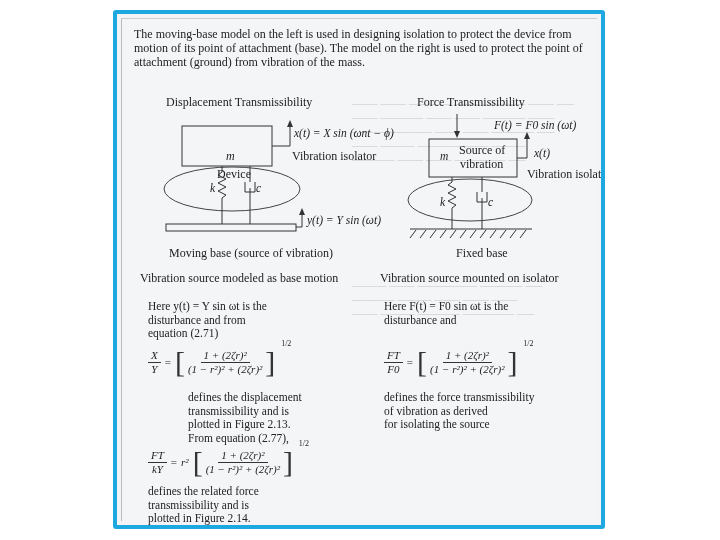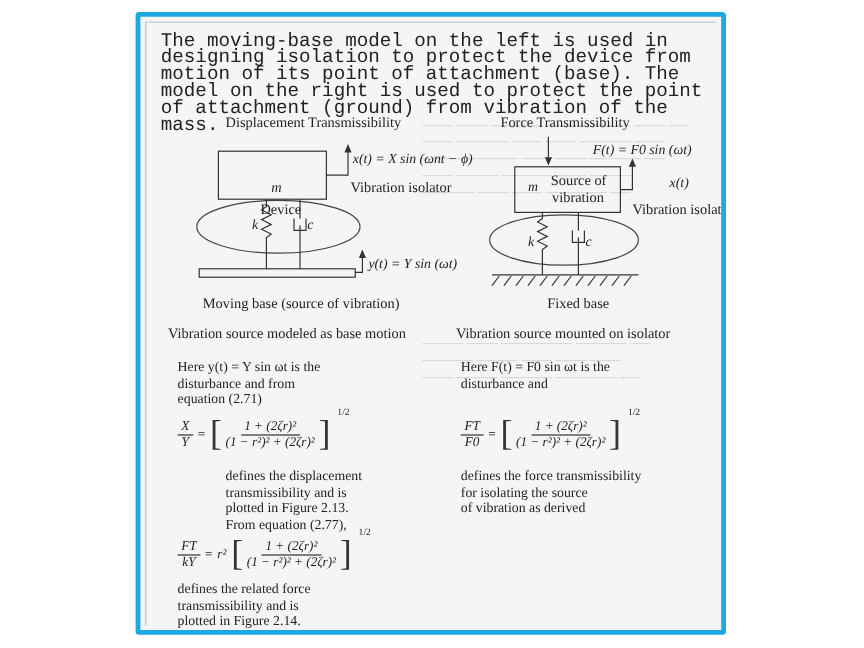--- a/index.html
+++ b/index.html
@@ -2,21 +2,21 @@
 <html><head>
 <meta charset="utf-8">
 <style>
   html, body { margin:0; padding:0; }
   body { width:720px; height:540px; background:#ffffff; position:relative; overflow:hidden;
          font-family:"Liberation Serif", "DejaVu Serif", serif; color:#2a2a2a; }
   .frame { position:absolute; left:113px; top:10px; width:484px; height:511px;
            border:4px solid #1ea8e2; border-radius:3px; background:#f3f4f6; overflow:hidden; }
   .page { position:absolute; left:4px; top:4px; right:4px; bottom:4px; background:#f4f5f7;
           border-left:1px solid #b9bcc2; border-top:1px solid #c9ccd1; }
-  .intro { position:absolute; left:12px; top:8px; width:460px; font-size:16px; line-height:14px; color:#222;font-family:Liberation Mono, monospace; }
+  .intro { position:absolute; left:12px; top:8px; width:460px; font-size:12px; line-height:14px; color:#222; }
   .h { position:absolute; font-size:12px; color:#222; }
   .cap { position:absolute; font-size:12px; color:#222; }
   .txt { position:absolute; font-size:11.5px; line-height:13.5px; color:#222; }
   .eqlabel { position:absolute; font-size:11.5px; color:#222; font-style:italic; }
   .ghost { position:absolute; font-size:12px; color:#d3d6db; line-height:14px; }
   svg { position:absolute; }
   .eq { position:absolute; font-size:11px; color:#222; display:flex; align-items:center; gap:4px; }
   .frac { display:inline-flex; flex-direction:column; align-items:center; font-style:italic; }
   .frac .num { border-bottom:1px solid #333; padding:0 3px; line-height:13px; }
   .frac .den { padding:0 3px; line-height:13px; }
@@ -32,21 +32,21 @@
 
   <div class="ghost" style="left:230px;top:78px;width:250px;">
     ─── ─── ───── ─── ───── ─── ──<br>─── ───── ─── ─── ───── ───<br>──── ───── ─── ─── ───── ──<br>─── ──── ───── ─── ────<br>───── ─── ─── ────── ──
   </div>
   <div class="ghost" style="left:230px;top:260px;width:250px;">
     ──── ─── ─────── ───── ──<br>───── ──── ─── ─── ───<br>─── ──── ───── ────── ──
   </div>
 
   <div class="intro">The moving-base model on the left is used in designing isolation to protect the device from motion of its point of attachment (base). The model on the right is used to protect the point of attachment (ground) from vibration of the mass.</div>
 
-  <div class="h" style="left:44px;top:76px;margin-left:22px;">Displacement Transmissibility</div>
+  <div class="h" style="left:44px;top:76px;">Displacement Transmissibility</div>
 
   <svg style="left:30px;top:95px;" width="200" height="130">
     <rect x="30" y="12" width="90" height="40" fill="none" stroke="#333" stroke-width="1"></rect>
     <ellipse cx="80" cy="75" rx="68" ry="22" fill="none" stroke="#444" stroke-width="1"></ellipse>
     <polyline points="70,52 70,58 66,61 74,65 66,69 74,73 66,77 74,81 70,84 70,110" fill="none" stroke="#333"></polyline>
     <line x1="98" y1="52" x2="98" y2="68" stroke="#333"></line>
     <path d="M93 68 V78 H103 V68" fill="none" stroke="#333"></path>
     <line x1="98" y1="74" x2="98" y2="110" stroke="#333"></line>
     <rect x="14" y="110" width="130" height="7" fill="none" stroke="#333"></rect>
     <polyline points="120,32 138,32 138,10" fill="none" stroke="#333"></polyline>
@@ -140,21 +140,21 @@
           <line x1="84" y1="116" x2="78" y2="124"></line>
           <line x1="94" y1="116" x2="88" y2="124"></line>
       <line x1="104" y1="116" x2="98" y2="124"></line>
           <line x1="114" y1="116" x2="108" y2="124"></line>
           <line x1="124" y1="116" x2="118" y2="124"></line>
     </g>
   </svg>
   <div class="eqlabel" style="left:318px;top:131px;">m</div>
   <div class="cap" style="left:337px;top:124px;">Source of</div>
   <div class="cap" style="left:338px;top:138px;text-align:right;">vibration</div>
-  <div class="eqlabel" style="left:436px;top:128px;">x(t)</div>
+  <div class="eqlabel" style="left:412px;top:128px;">x(t)</div>
   <div class="cap" style="left:405px;top:148px;white-space:nowrap;">Vibration isolator</div>
   <div class="eqlabel" style="left:318px;top:177px;">k</div>
   <div class="eqlabel" style="left:366px;top:177px;">c</div>
   <div class="cap" style="left:318px;top:227px;margin-left:16px;">Fixed base</div>
   <div class="h" style="left:258px;top:252px;">Vibration source mounted on isolator</div>
 
   <div class="txt" style="left:262px;top:281px;">
     <div>Here F(t) = F0 sin ωt is the</div>
         <div>disturbance and</div>
   </div>
@@ -169,18 +169,18 @@
           <span class="frac">
             <span class="num">1 + (2ζr)²</span>
             <span class="den">(1 − r²)² + (2ζr)²</span>
           </span>
           <span class="brk">]</span>
           <span class="pow">1/2</span>
         </span>
   </div>
   <div class="txt" style="left:262px;top:372px;">
     <div>defines the force transmissibility</div>
+        <div>of vibration as derived</div>
         <div>for isolating the source</div>
-        <div>of vibration as derived</div>
   </div>
 
  </div>
 </div>
 
 </body></html>

